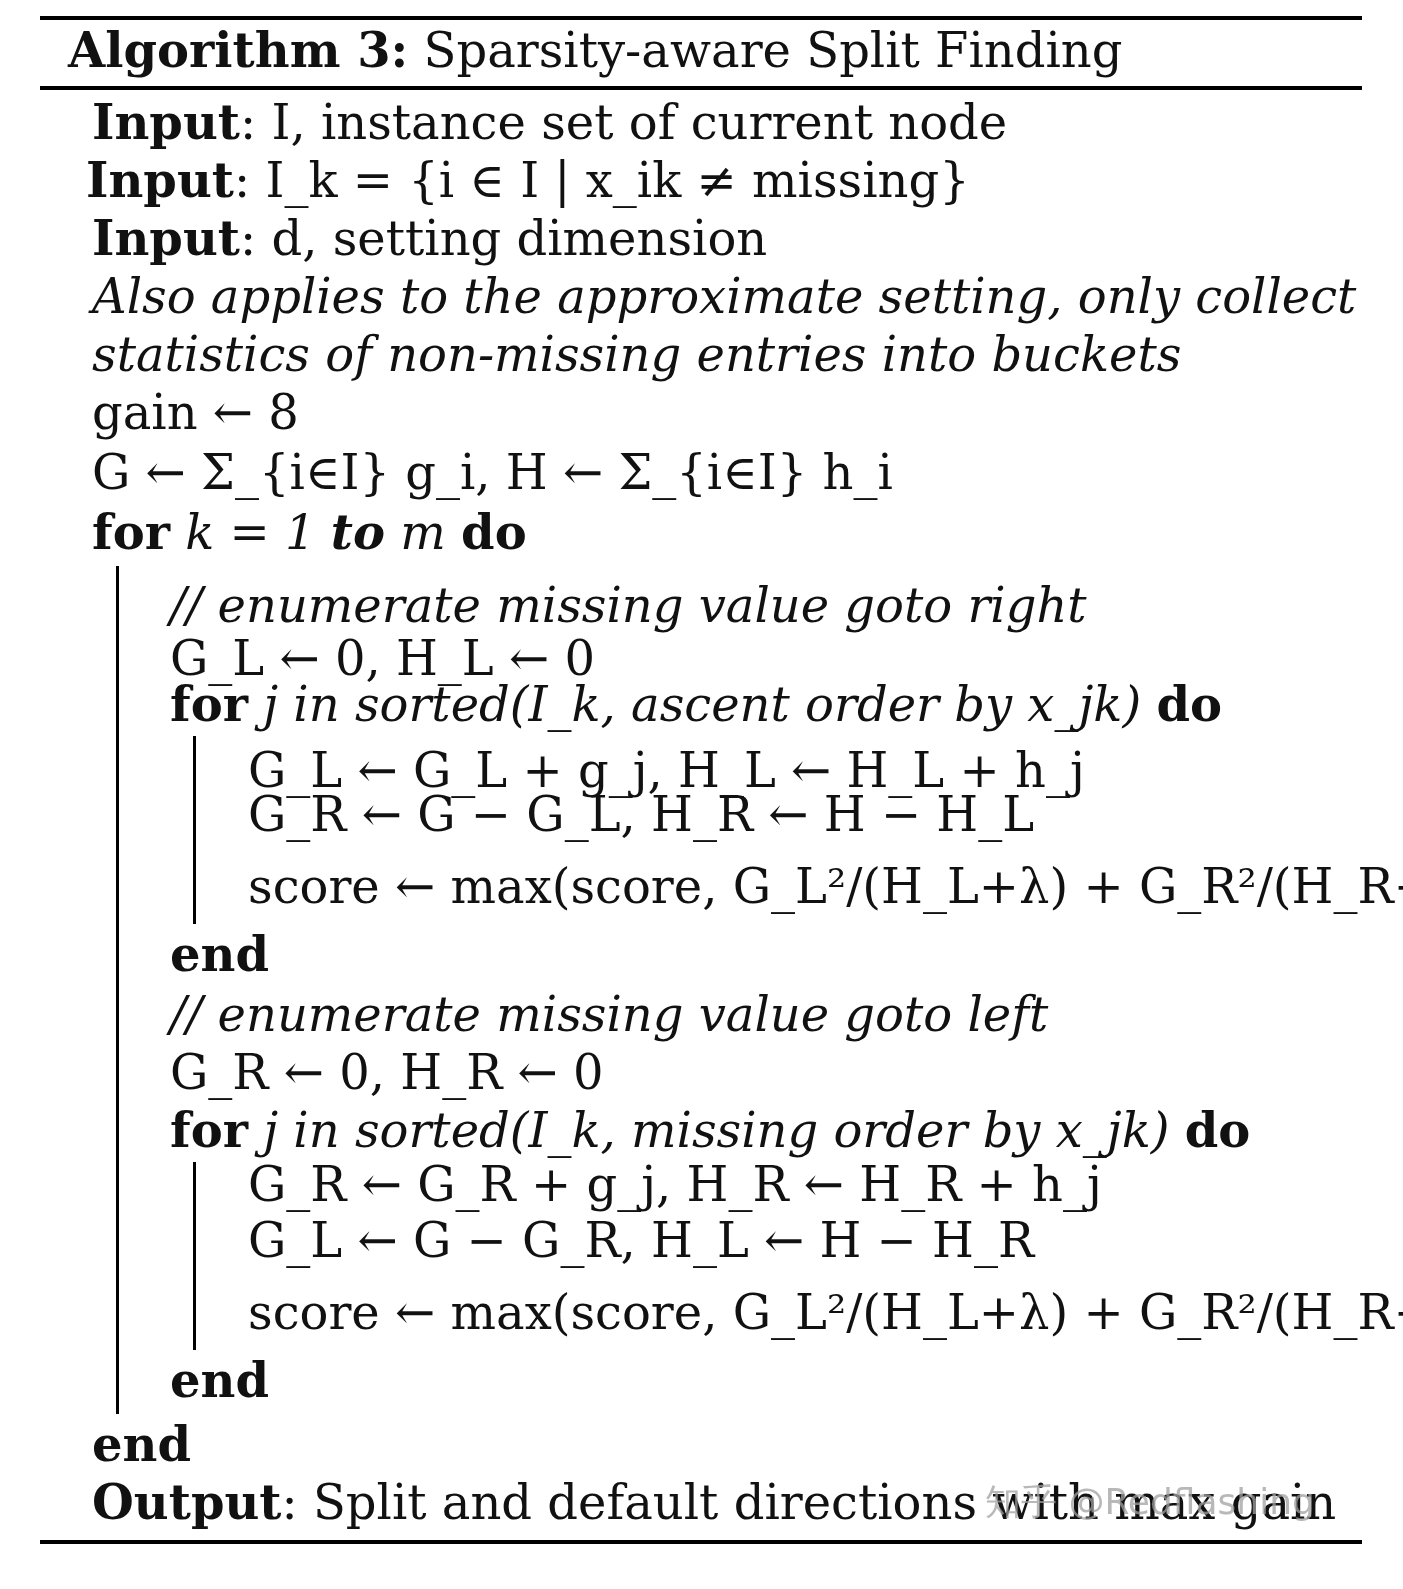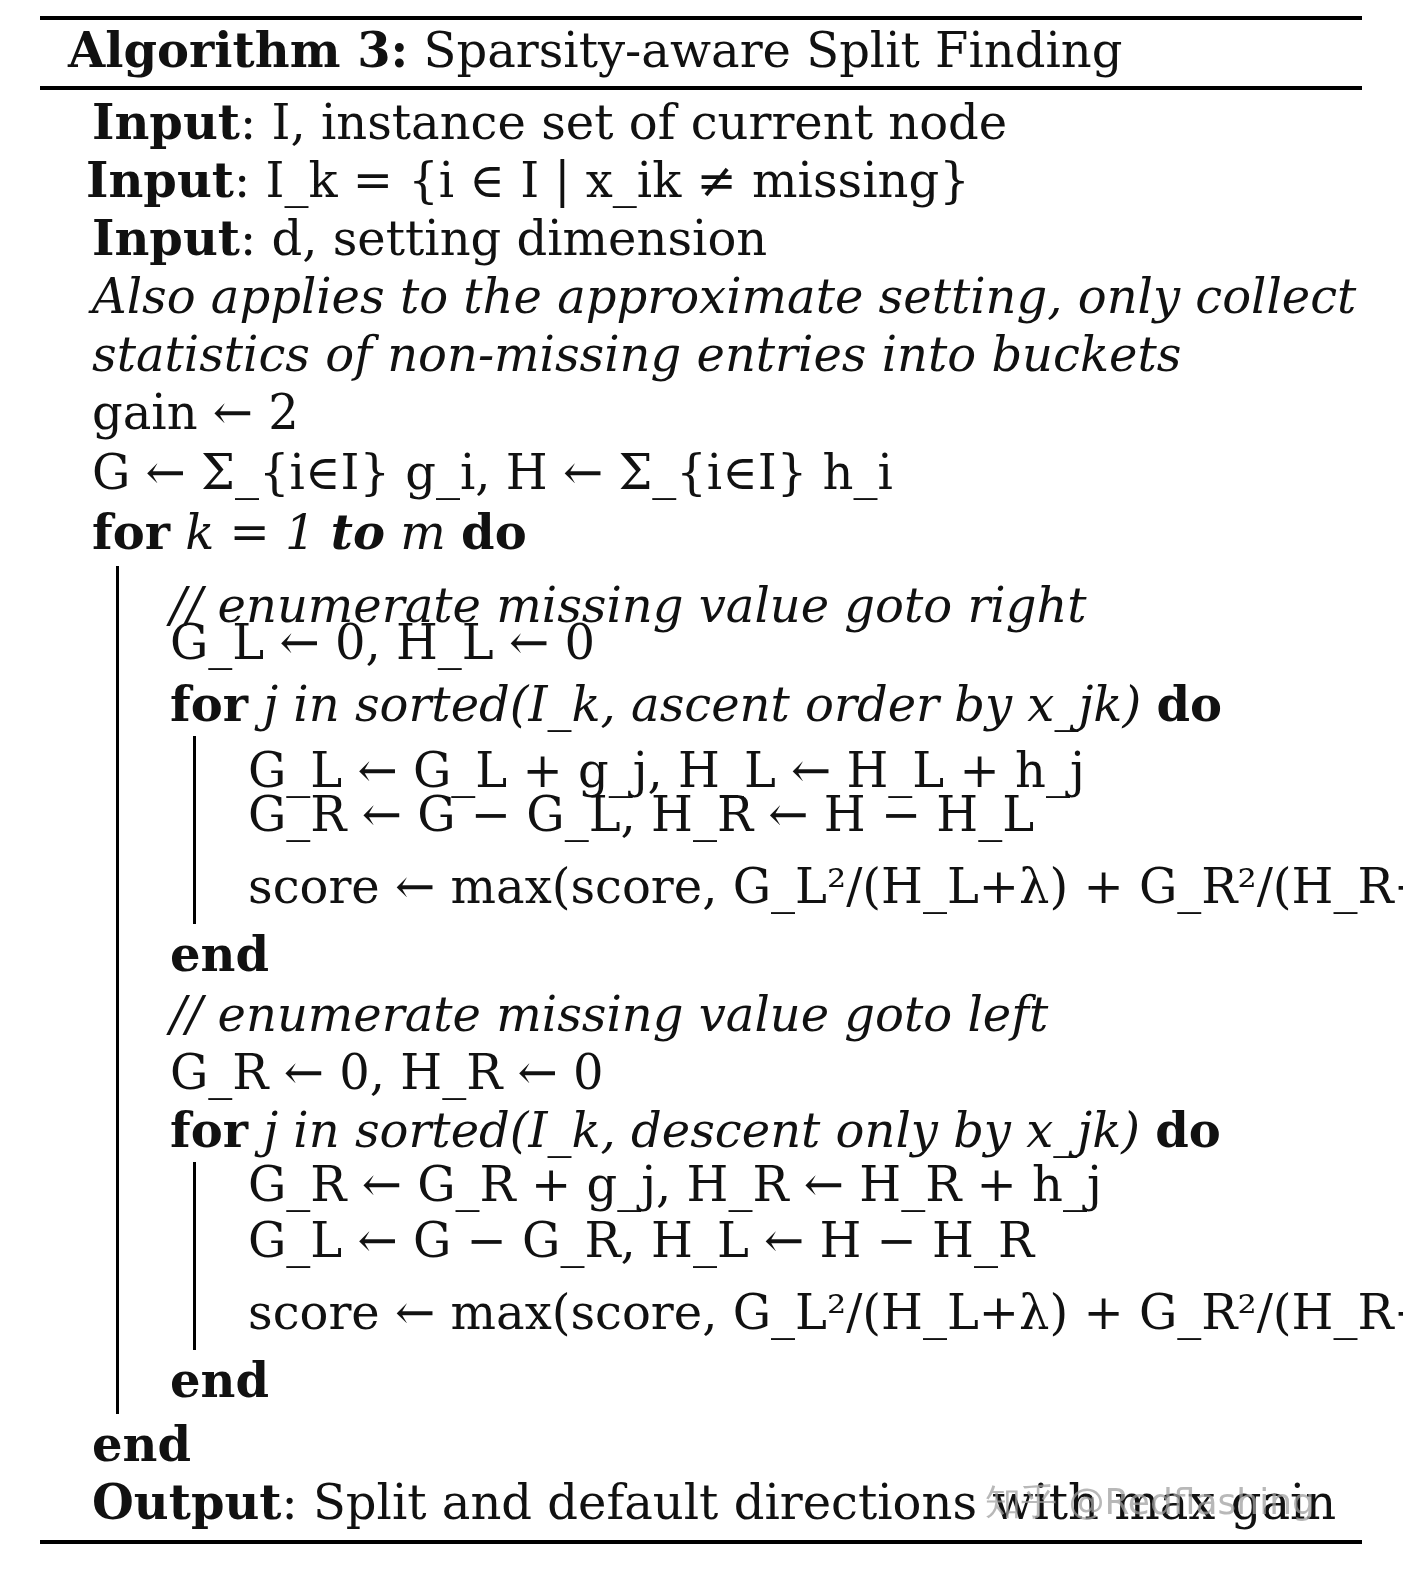--- a/index.html
+++ b/index.html
@@ -21,51 +21,51 @@
   <span>Sparsity-aware Split Finding</span>
 </div>
 <div class="rule" style="top:86px;height:4px;"></div>
 
 <div class="line" style="left:92px;top:96px;"><span class="b">Input</span><span>: I, instance set of current node</span></div>
 <div class="line" style="left:86px;top:154px;"><span class="b">Input</span><span>: I_k = {i ∈ I | x_ik ≠ missing}</span></div>
 <div class="line" style="left:92px;top:212px;"><span class="b">Input</span><span>: d, setting dimension</span></div>
 
 <div class="line i" style="left:92px;top:270px;">Also applies to the approximate setting, only collect</div>
 <div class="line i" style="left:92px;top:328px;">statistics of non-missing entries into buckets</div>
-<div class="line" style="left:92px;top:386px;">gain ← 2</div>
+<div class="line" style="left:92px;top:386px;">gain ← 8</div>
 <div class="line" style="left:92px;top:446px;">G ← Σ_{i∈I} g_i, H ← Σ_{i∈I} h_i</div>
 
 <div class="line" style="left:92px;top:506px;">
   <span class="b">for</span>
   <span class="i">k = 1</span>
   <span class="b i">to</span>
   <span class="i">m</span>
   <span class="b">do</span>
 </div>
 
 <div class="bar" style="left:116px;top:566px;height:848px;"></div>
 
 <div class="line i" style="left:170px;top:562px;margin-top:17px;">// enumerate missing value goto right</div>
-<div class="line" style="left:170px;top:616px;">G_L ← 0,  H_L ← 0</div>
+<div class="line" style="left:170px;top:632px;">G_L ← 0,  H_L ← 0</div>
 <div class="line" style="left:170px;top:678px;">
   <span class="b">for</span>
   <span class="i">j in sorted(I_k, ascent order by x_jk)</span>
   <span class="b">do</span>
 </div>
 <div class="bar" style="left:193px;top:736px;height:188px;"></div>
 <div class="line" style="left:248px;top:744px;">G_L ← G_L + g_j,  H_L ← H_L + h_j</div>
 <div class="line" style="left:248px;top:788px;">G_R ← G − G_L,  H_R ← H − H_L</div>
 <div class="line" style="left:248px;top:860px;">score ← max(score, G_L²/(H_L+λ) + G_R²/(H_R+λ) − G²/(H+λ))</div>
 <div class="line b" style="left:170px;top:928px;">end</div>
 
 <div class="line i" style="left:170px;top:988px;">// enumerate missing value goto left</div>
 <div class="line" style="left:170px;top:1046px;">G_R ← 0,  H_R ← 0</div>
 <div class="line" style="left:170px;top:1104px;">
   <span class="b">for</span>
-  <span class="i">j in sorted(I_k, descent only by x_jk)</span>
+  <span class="i">j in sorted(I_k, missing order by x_jk)</span>
   <span class="b">do</span>
 </div>
 <div class="bar" style="left:193px;top:1162px;height:188px;"></div>
 <div class="line" style="left:248px;top:1158px;">G_R ← G_R + g_j,  H_R ← H_R + h_j</div>
 <div class="line" style="left:248px;top:1214px;">G_L ← G − G_R,  H_L ← H − H_R</div>
 <div class="line" style="left:248px;top:1286px;">score ← max(score, G_L²/(H_L+λ) + G_R²/(H_R+λ) − G²/(H+λ))</div>
 <div class="line b" style="left:170px;top:1354px;">end</div>
 
 <div class="line b" style="left:92px;top:1418px;">end</div>
 

